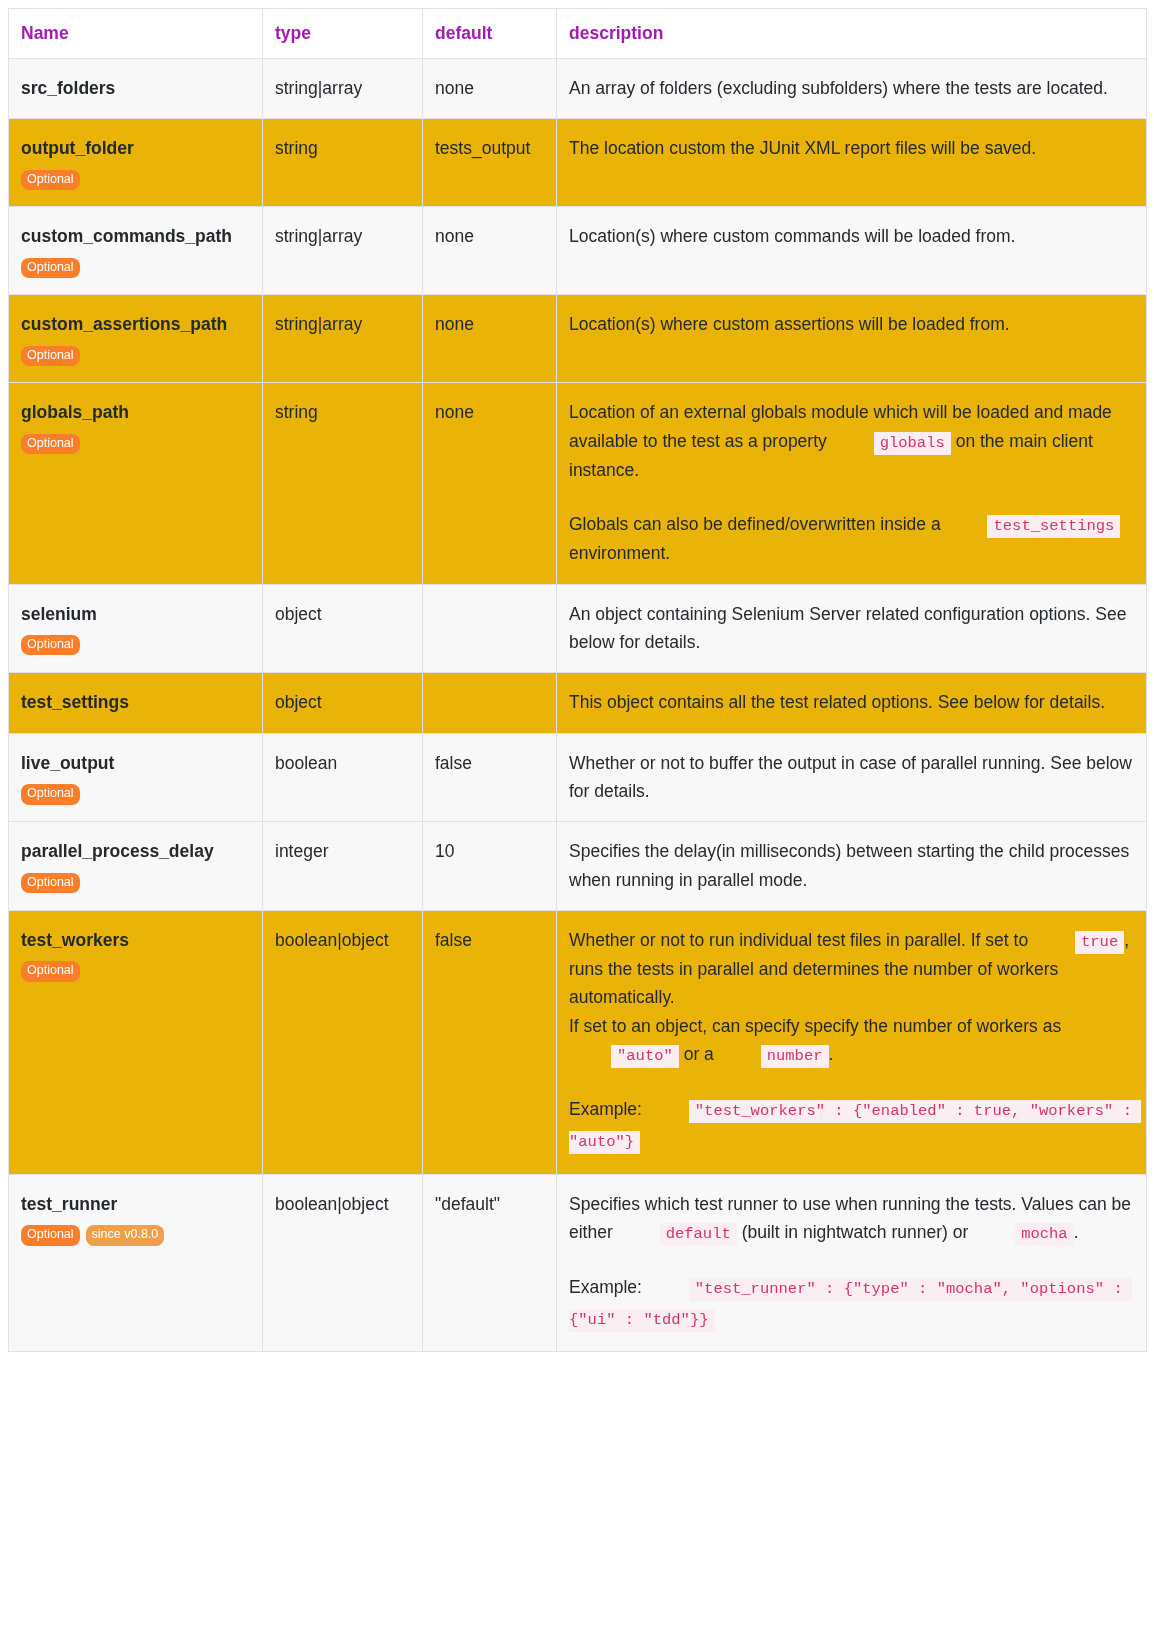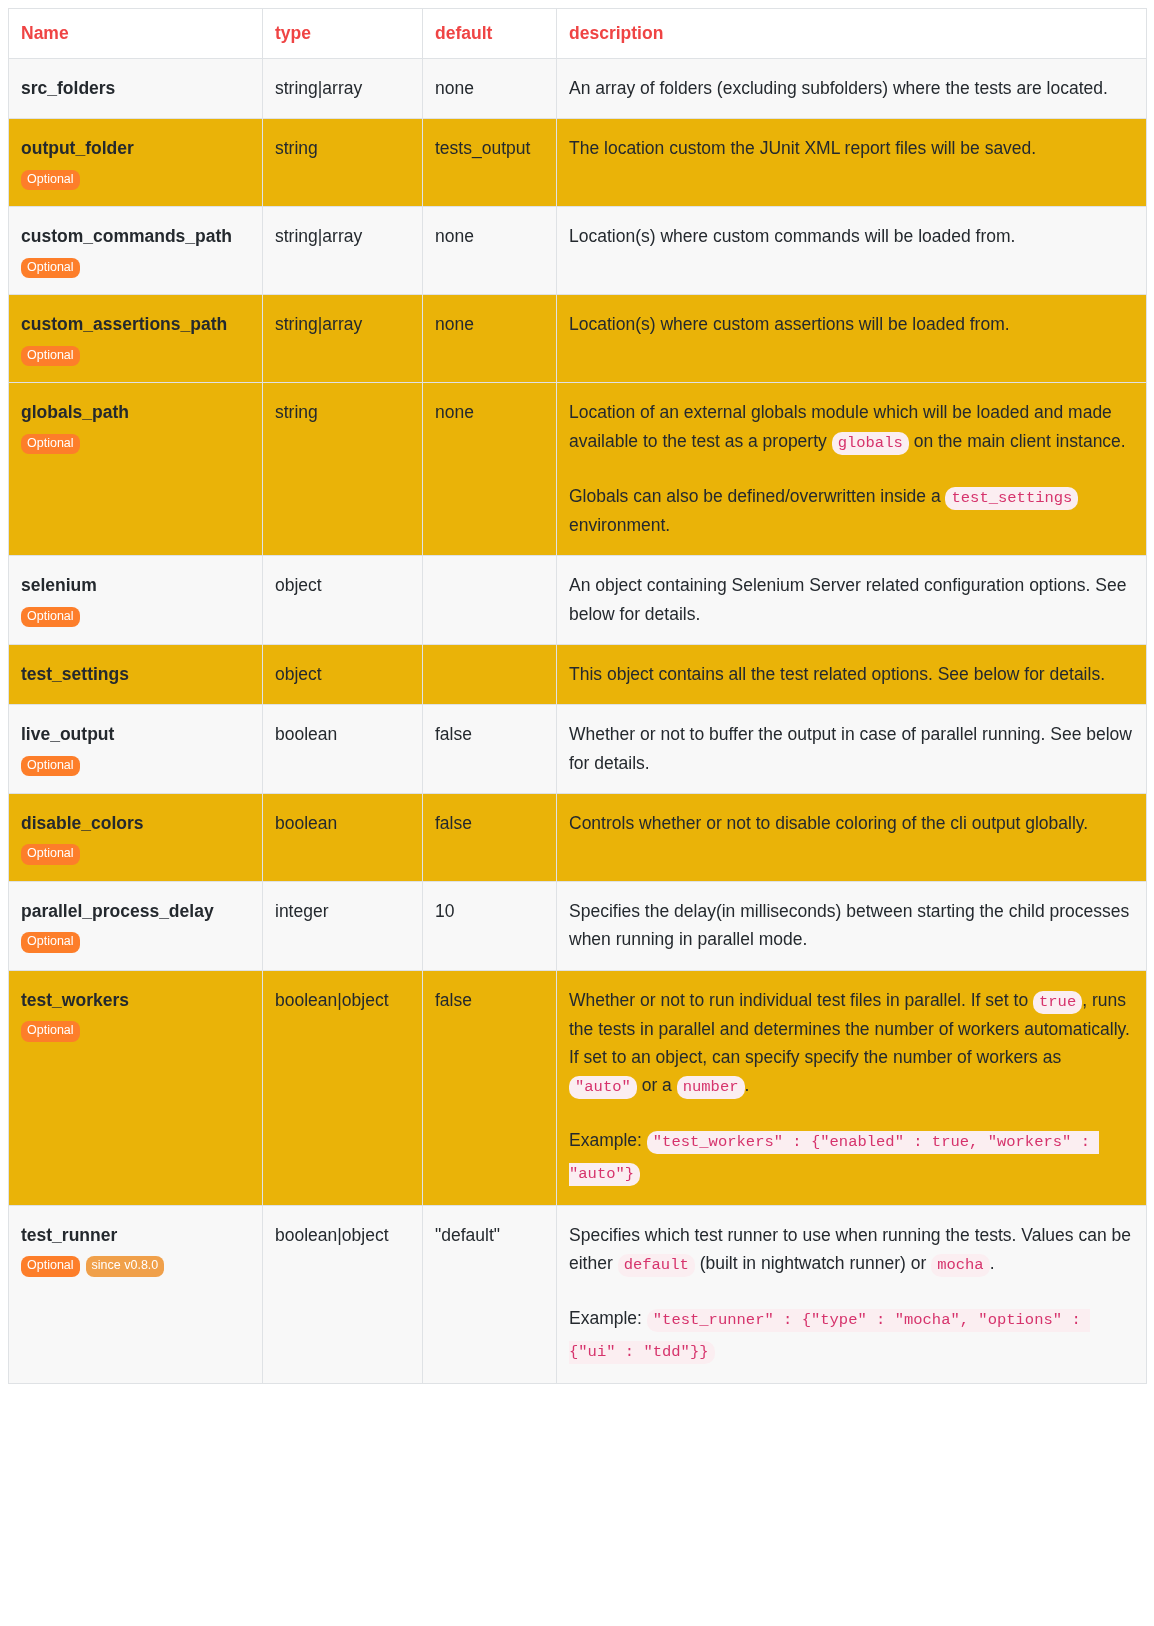--- a/index.html
+++ b/index.html
@@ -32,21 +32,21 @@
   table.config-table col.c-default { width: 134px; }
   table.config-table col.c-desc    { width: 590px; }
 
   thead th {
     text-align: left;
     font-weight: bold;
     font-size: 17.5px;
     padding: 14px 14px 14px 12px;
     border: 1px solid #dfe2e5;
     background: #ffffff;
-    color: #ef4444;
+    color: #a21caf;
     vertical-align: middle;
   }
   tbody td {
     border: 1px solid #dfe2e5;
     padding: 15px 14px 16px 12px;
     vertical-align: top;
     line-height: 1.62;
     font-size: 17.5px;
     color: #24292e;
     word-wrap: break-word;
@@ -68,24 +68,25 @@
     vertical-align: middle;
     font-family: "Liberation Sans", sans-serif;
   }
   .badge-optional { background: #fd7e2a; }
   .badge-since { background: #f0a04a; margin-left: 6px; }
 
   code, .code {
     font-family: "Liberation Mono", monospace;
     background: #fbeef1;
     color: #d6336c;
-    border-radius: 10px;
+    border-radius: 0;
     padding: 2px 6px 3px 6px;
     font-size: 15.5px;
     white-space: pre-wrap;
+    margin-left: 42px;
   }
   .desc-para { margin: 0; }
   .desc-para + .desc-para { margin-top: 26px; }
   .example-block code { line-height: 1.95; }
 </style>
 </head>
 <body>
 
 <div class="page">
   <table class="config-table">
@@ -184,31 +185,20 @@
           <td>
             <span class="name-text">live_output</span>
             <div class="badges"><span class="badge badge-optional">Optional</span></div>
           </td>
           <td>boolean</td>
           <td>false</td>
           <td>
             <p class="desc-para">Whether or not to buffer the output in case of parallel running. See below for details.</p>
           </td>
         </tr>
-        <tr class="even">
-          <td>
-            <span class="name-text">disable_colors</span>
-            <div class="badges"><span class="badge badge-optional">Optional</span></div>
-          </td>
-          <td>boolean</td>
-          <td>false</td>
-          <td>
-            <p class="desc-para">Controls whether or not to disable coloring of the cli output globally.</p>
-          </td>
-        </tr>
         <tr class="odd">
           <td>
             <span class="name-text">parallel_process_delay</span>
             <div class="badges"><span class="badge badge-optional">Optional</span></div>
           </td>
           <td>integer</td>
           <td>10</td>
           <td>
             <p class="desc-para">Specifies the delay(in milliseconds) between starting the child processes when running in parallel mode.</p>
           </td>

